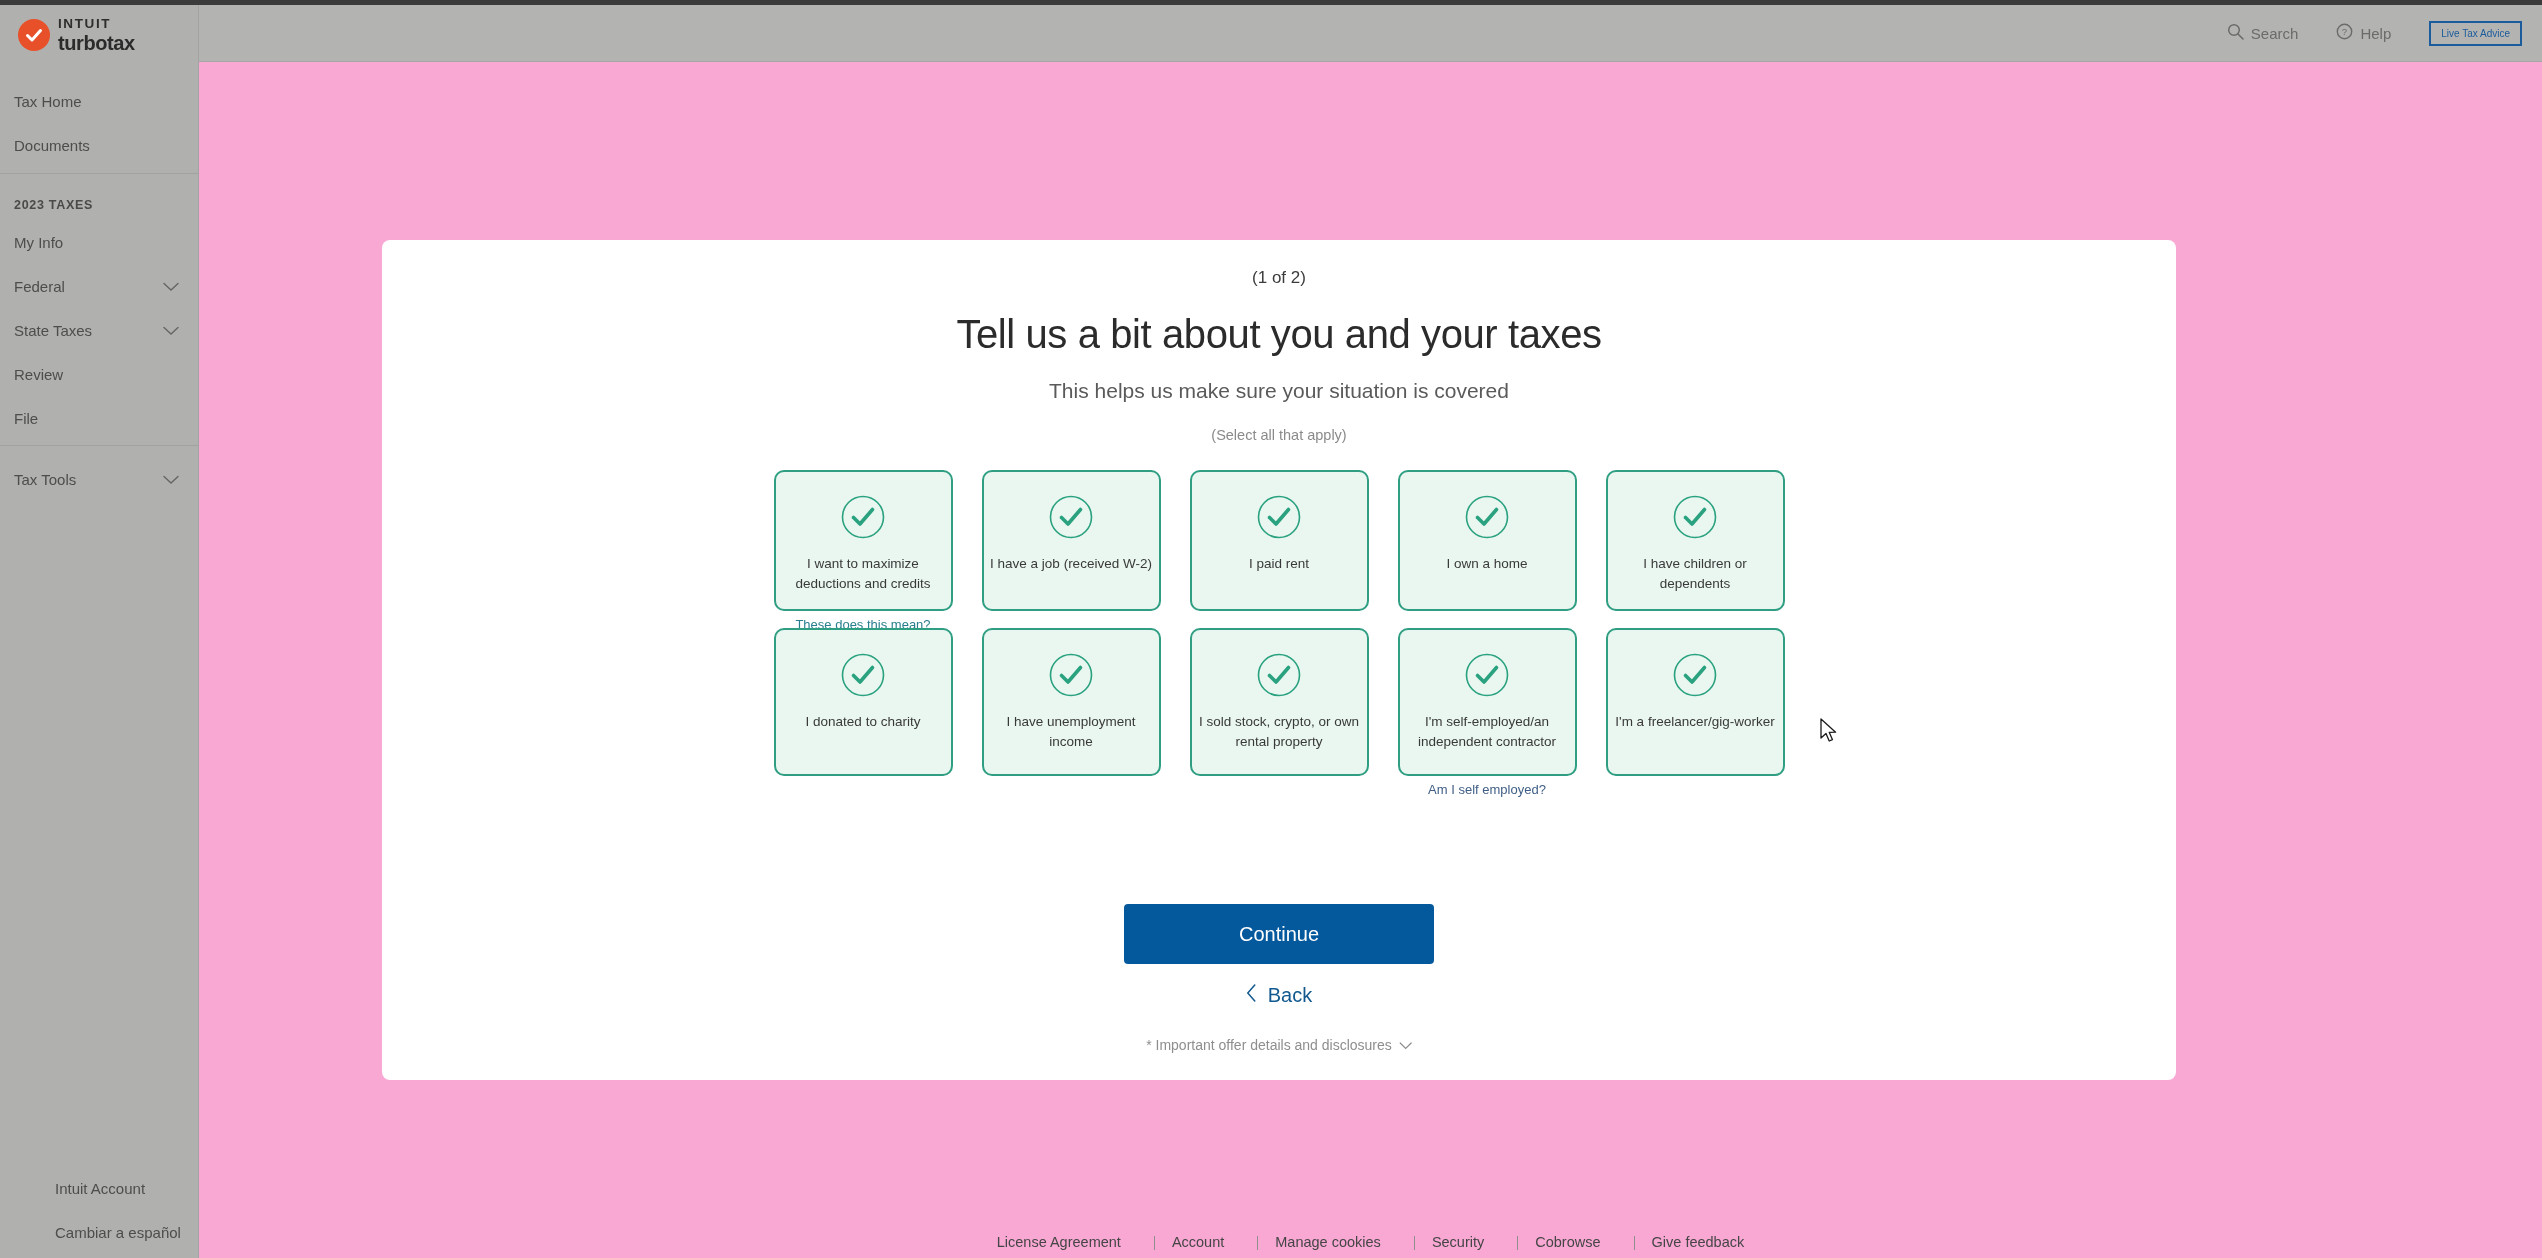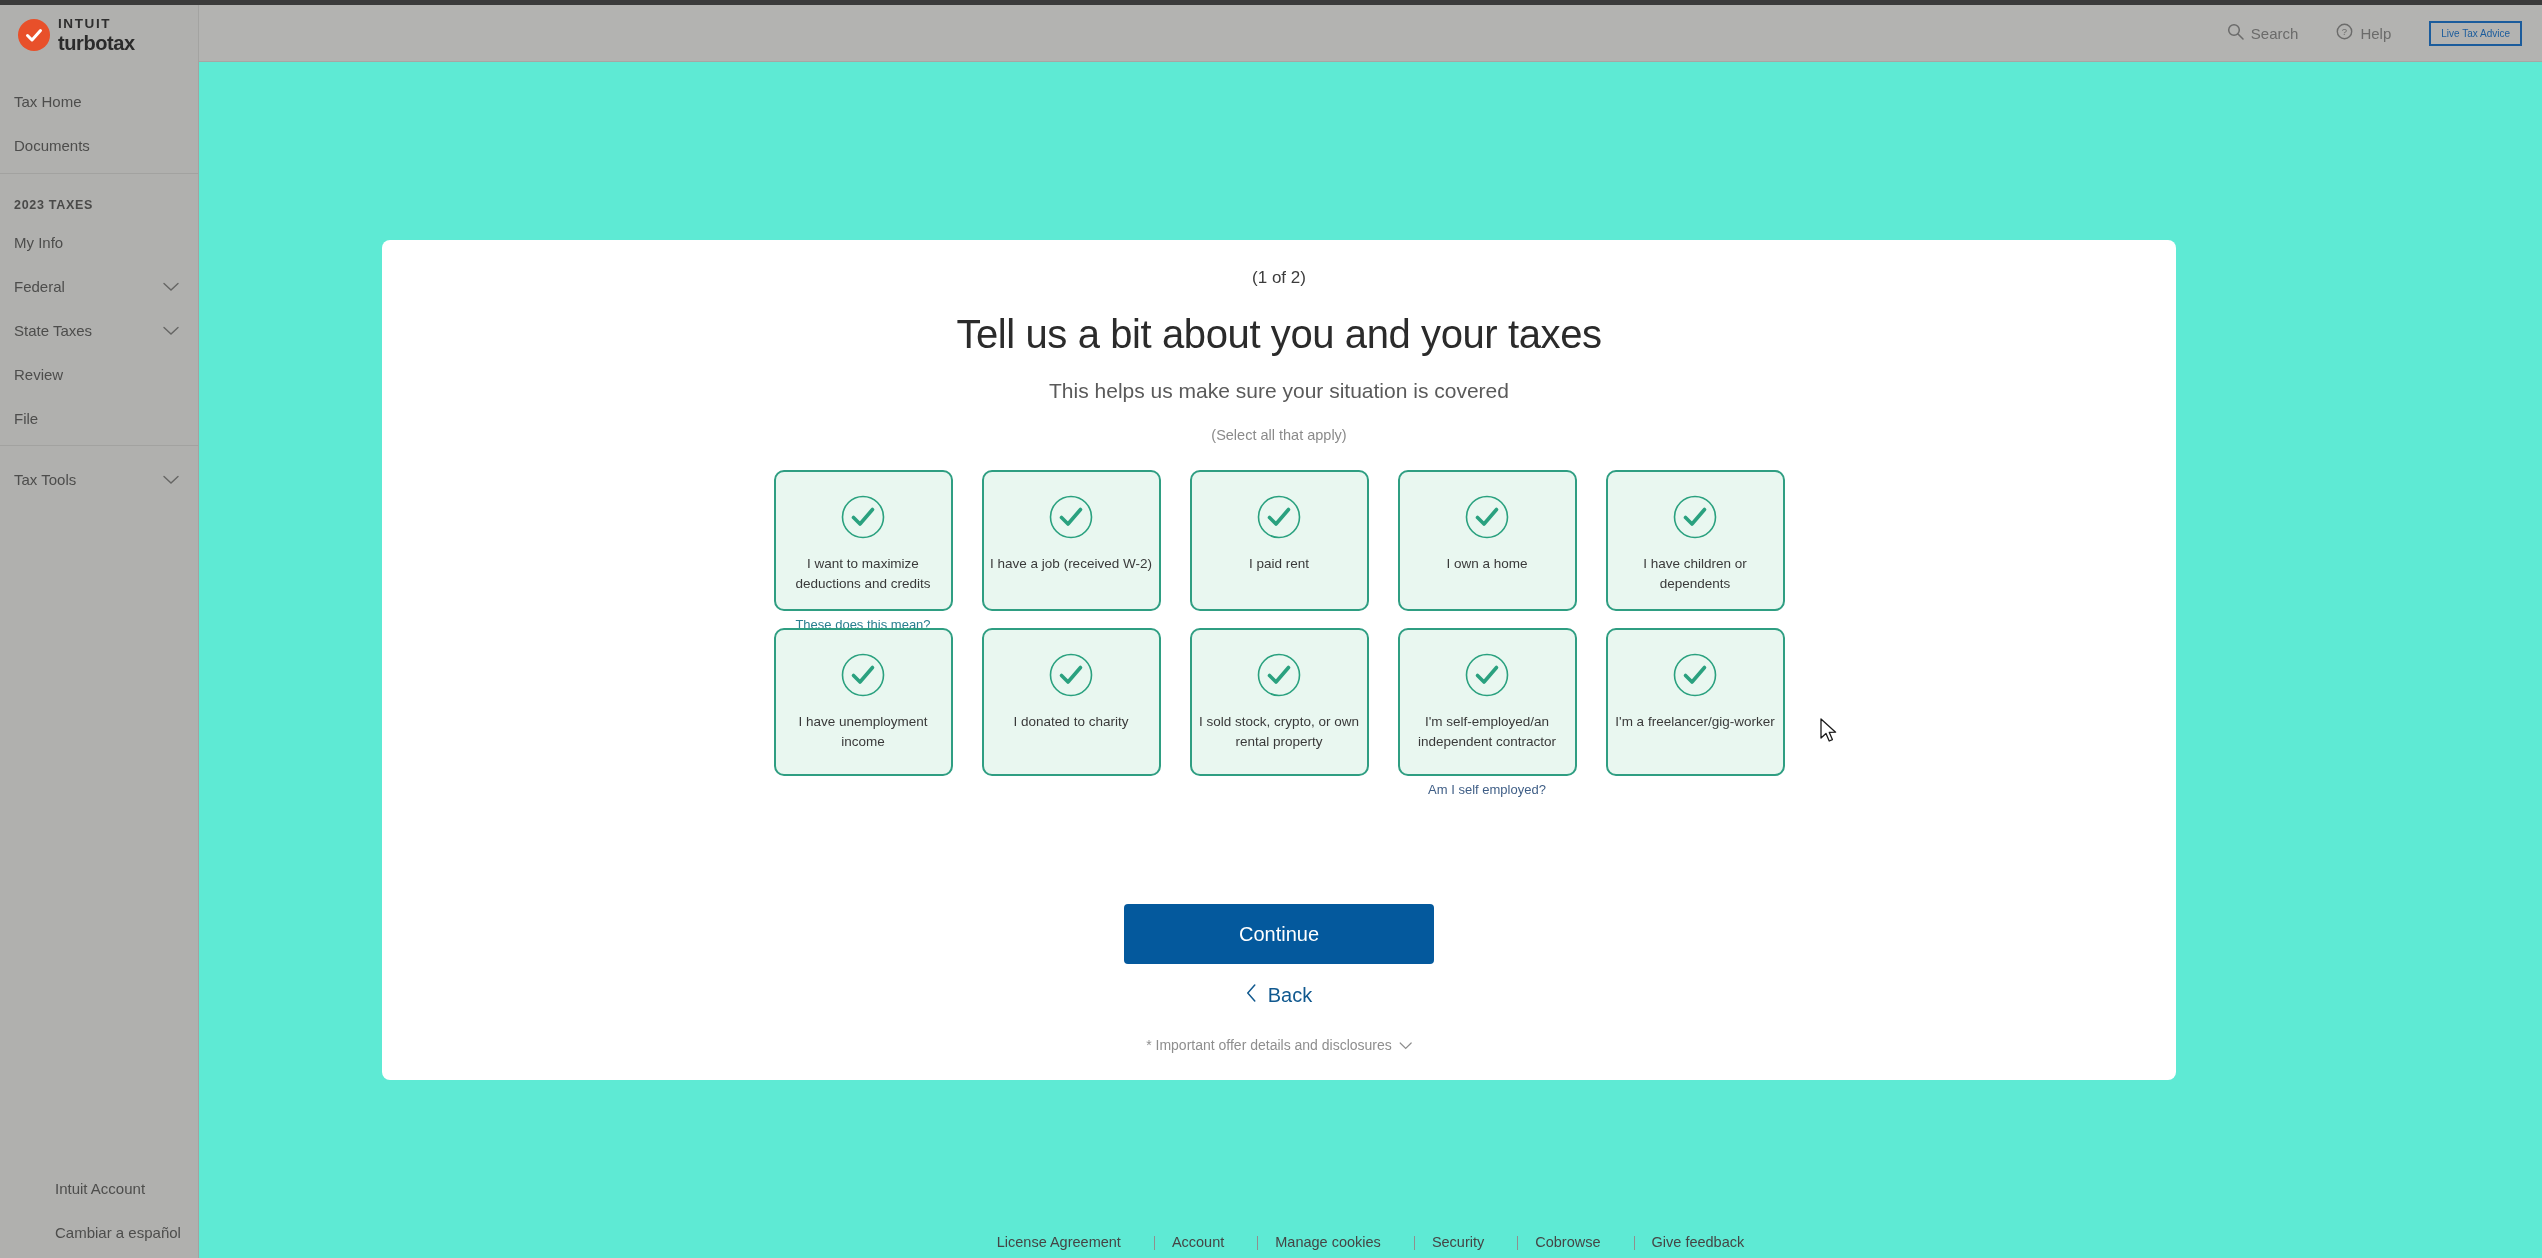--- a/index.html
+++ b/index.html
@@ -5,21 +5,21 @@
   * { box-sizing: border-box; margin: 0; padding: 0; }
   html, body {
     width: 2542px; height: 1258px;
     overflow: hidden;
     font-family: "Liberation Sans", sans-serif;
     background: #b3b3b1;
   }
   #root {
     position: relative;
     width: 2542px; height: 1258px;
-    background: #5eead4;
+    background: #f9a8d4;
   }
 
   
   .top-edge {
     position: absolute; left: 0; top: 0;
     width: 2542px; height: 5px;
     background: #3b3b3b;
   }
 
   
@@ -418,33 +418,33 @@
       <div class="row row2">
 
         <div class="opt-wrap tall">
           <div class="opt">
             <span class="check">
               <svg width="46" height="46" viewBox="0 0 46 46">
                 <circle cx="23" cy="23" r="20.5" fill="none" stroke="#2aa17f" stroke-width="1.6"></circle>
                 <path d="M13.5 23.5 L20 30 L32.5 15.5" fill="none" stroke="#2aa17f" stroke-width="3.6" stroke-linecap="round" stroke-linejoin="round"></path>
               </svg>
             </span>
+            <span class="opt-label">I donated to charity</span>
+          </div>
+        </div>
+
+        <div class="opt-wrap tall">
+          <div class="opt">
+            <span class="check">
+              <svg width="46" height="46" viewBox="0 0 46 46">
+                <circle cx="23" cy="23" r="20.5" fill="none" stroke="#2aa17f" stroke-width="1.6"></circle>
+                <path d="M13.5 23.5 L20 30 L32.5 15.5" fill="none" stroke="#2aa17f" stroke-width="3.6" stroke-linecap="round" stroke-linejoin="round"></path>
+              </svg>
+            </span>
             <span class="opt-label">I have unemployment income</span>
-          </div>
-        </div>
-
-        <div class="opt-wrap tall">
-          <div class="opt">
-            <span class="check">
-              <svg width="46" height="46" viewBox="0 0 46 46">
-                <circle cx="23" cy="23" r="20.5" fill="none" stroke="#2aa17f" stroke-width="1.6"></circle>
-                <path d="M13.5 23.5 L20 30 L32.5 15.5" fill="none" stroke="#2aa17f" stroke-width="3.6" stroke-linecap="round" stroke-linejoin="round"></path>
-              </svg>
-            </span>
-            <span class="opt-label">I donated to charity</span>
           </div>
         </div>
 
         <div class="opt-wrap tall">
           <div class="opt">
             <span class="check">
               <svg width="46" height="46" viewBox="0 0 46 46">
                 <circle cx="23" cy="23" r="20.5" fill="none" stroke="#2aa17f" stroke-width="1.6"></circle>
                 <path d="M13.5 23.5 L20 30 L32.5 15.5" fill="none" stroke="#2aa17f" stroke-width="3.6" stroke-linecap="round" stroke-linejoin="round"></path>
               </svg>

